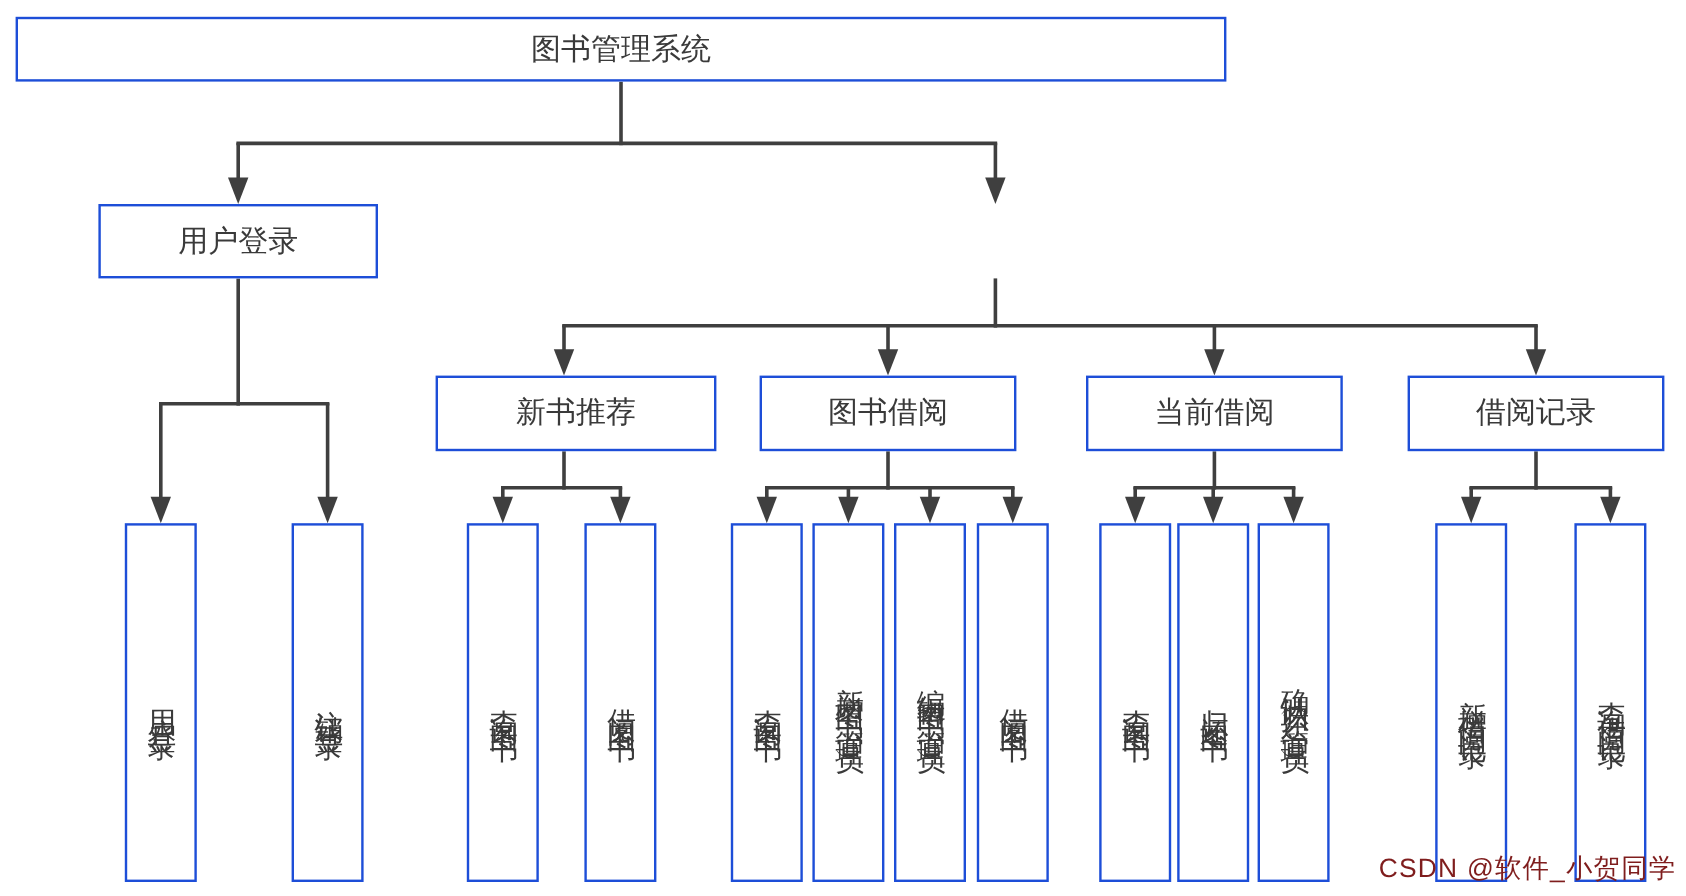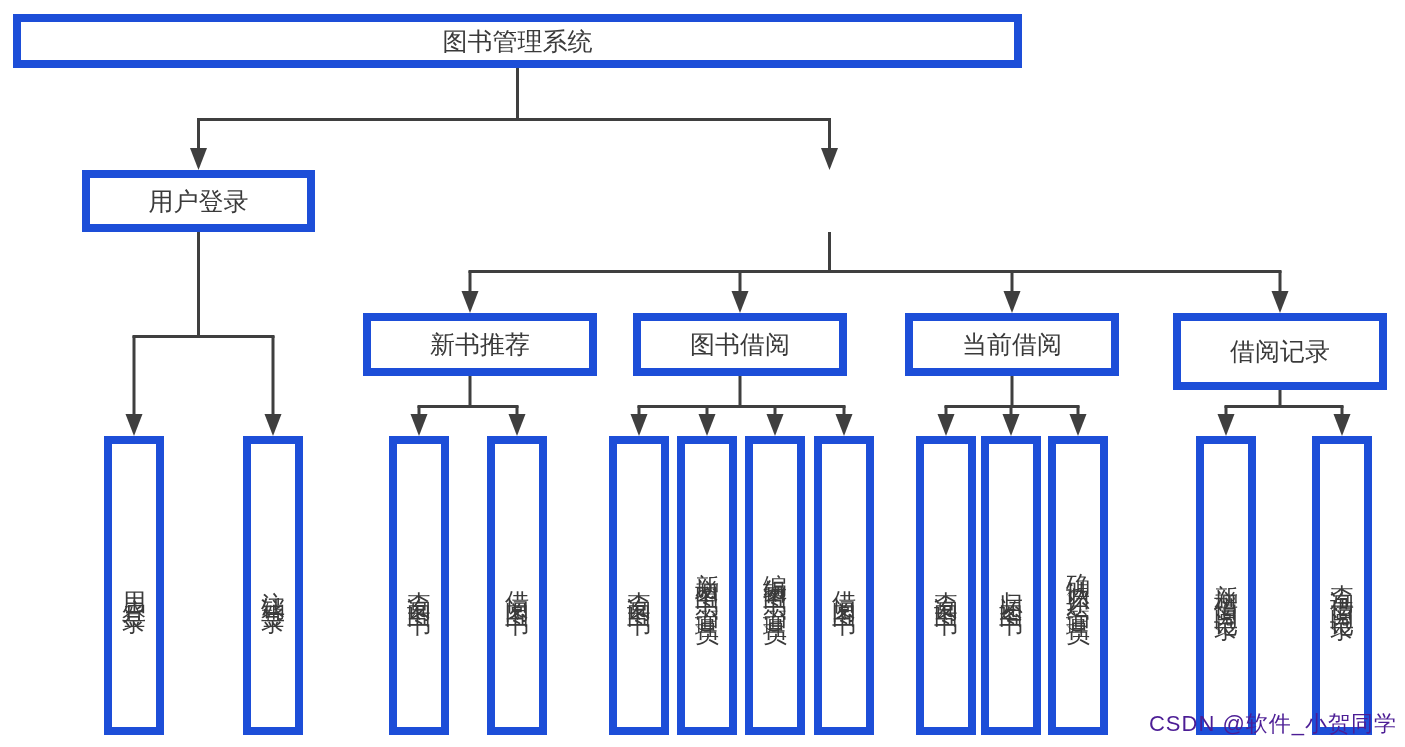--- a/index.html
+++ b/index.html
@@ -14,42 +14,42 @@
   }
   .wires {
     position: absolute;
     left: 0; top: 0;
     width: 1405px; height: 747px;
     pointer-events: none;
   }
   .node {
     position: absolute;
     background: #ffffff;
-    border: 8px solid #1d4ed8;
+    border: 2px solid #1d4ed8;
     color: #3a3a3a;
     display: flex;
     align-items: center;
     justify-content: center;
     font-size: 25px;
     line-height: 1;
     z-index: 2;
   }
   .node.leaf {
     writing-mode: vertical-rl;
     text-orientation: mixed;
     font-size: 24px;
     letter-spacing: 7px;
   }
   .watermark {
     position: absolute;
     right: 8px;
     bottom: 8px;
     font-size: 22px;
     letter-spacing: 1px;
-    color: #4c1d95;
+    color: #7f1d1d;
     z-index: 6;
     white-space: nowrap;
   }
 </style>
 </head>
 <body>
 
 <div class="canvas">
 
   <svg class="wires" width="1405" height="747" viewBox="0 0 1405 747" xmlns="http://www.w3.org/2000/svg">
@@ -117,21 +117,21 @@
 
   <div class="node" style="left:363px; top:313px; width:234px; height:63px">
     <span>新书推荐</span>
   </div>
   <div class="node" style="left:905px; top:313px; width:214px; height:63px">
     <span>当前借阅</span>
   </div>
   <div class="node" style="left:633px; top:313px; width:214px; height:63px">
     <span>图书借阅</span>
   </div>
-  <div class="node" style="left:1173px; top:313px; width:214px; height:77px">
+  <div class="node" style="left:1173px; top:313px; width:214px; height:63px">
     <span>借阅记录</span>
   </div>
 
   <div class="node leaf" style="left:104px; top:436px; width:60px; height:299px">
     <span>用户登录</span>
   </div>
   <div class="node leaf" style="left:243px; top:436px; width:60px; height:299px">
     <span>注销登录</span>
   </div>
 

